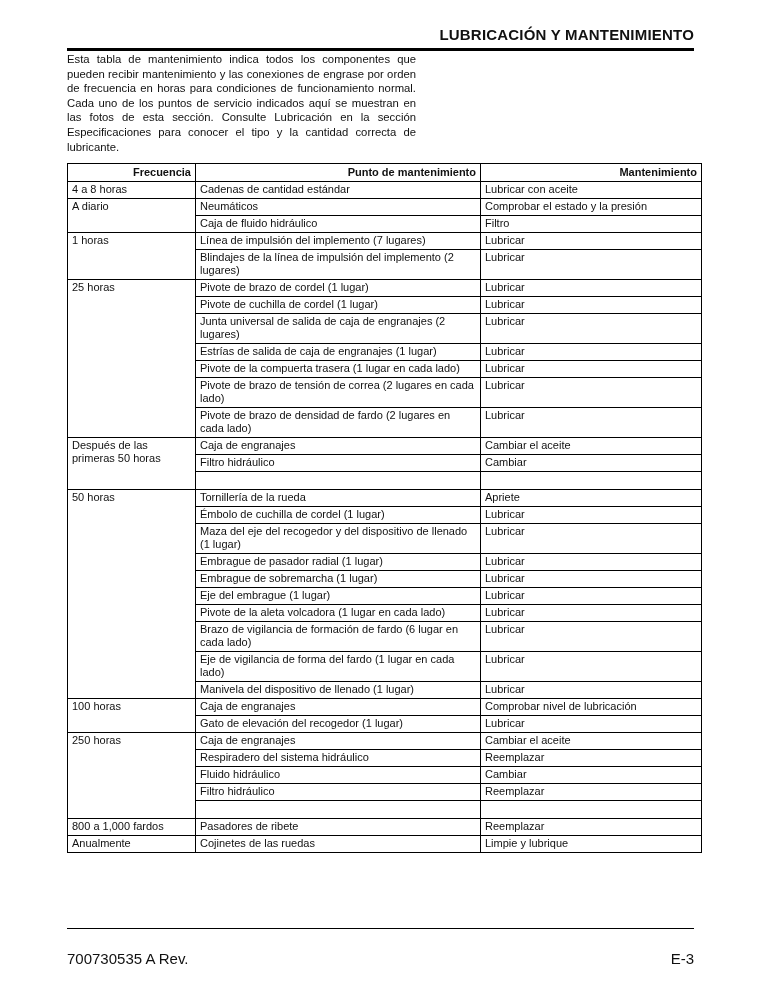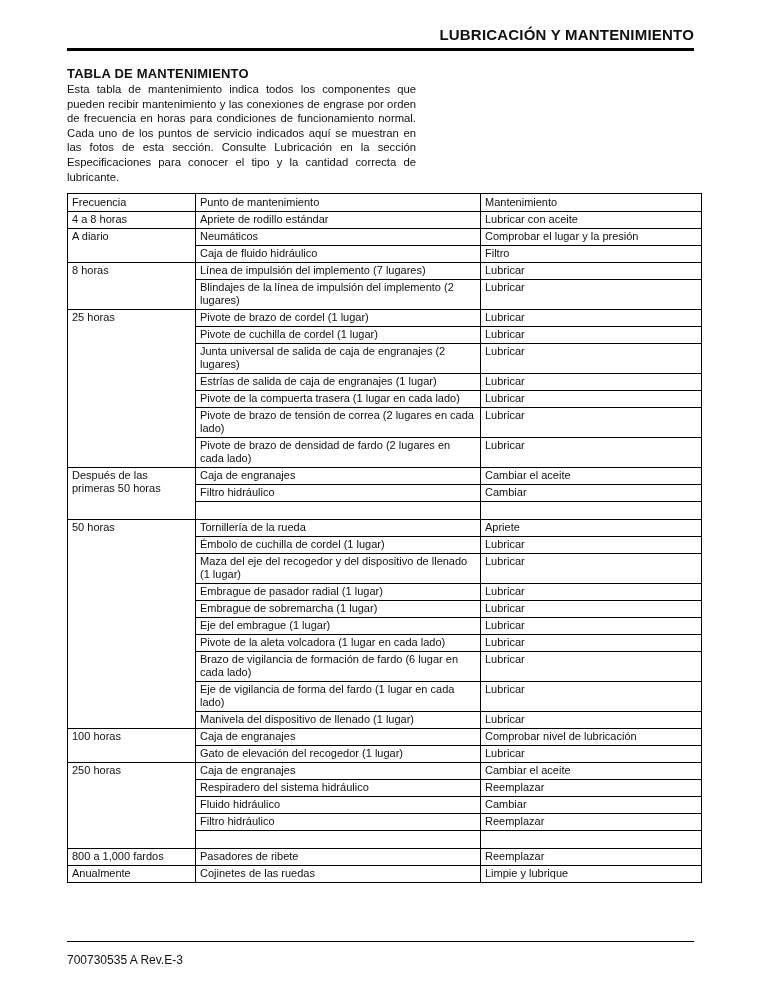--- a/index.html
+++ b/index.html
@@ -47,75 +47,75 @@
   table.maint-table col.c3 { width: 221px; }
   table.maint-table th,
   table.maint-table td {
     border: 1px solid #000000;
     padding: 1px 4px 2px 4px;
     vertical-align: top;
     line-height: 13px;
     text-align: left;
   }
   table.maint-table th {
-    font-weight: normal;
-    text-align: left;
+    font-weight: bold;
+    text-align: right;
     padding: 2px 4px;
   }
   table.maint-table tr.spacer-row td { height: 18px; }
   .footer {
     position: absolute;
     left: 67px;
     right: 67px;
     bottom: 27px;
     border-top: 1px solid #000000;
-    padding-top: 11px;
+    padding-top: 21px;
     display: flex;
-    font-size: 12px;
+    justify-content: space-between;
+    font-size: 15px;
   }
 </style>
 </head>
 <body>
 
 <div class="page">
   <div class="content">
     <div class="header-title">LUBRICACIÓN Y MANTENIMIENTO</div>
     <div class="header-rule"></div>
-    <div class="section-title">TABLA DE MANTENIMIENTO</div>
     <p class="intro">Esta tabla de mantenimiento indica todos los componentes que pueden recibir mantenimiento y las conexiones de engrase por orden de frecuencia en horas para condiciones de funcionamiento normal. Cada uno de los puntos de servicio indicados aquí se muestran en las fotos de esta sección. Consulte Lubricación en la sección Especificaciones para conocer el tipo y la cantidad correcta de lubricante.</p>
     <table class="maint-table">
       <colgroup>
         <col class="c1">
         <col class="c2">
         <col class="c3">
       </colgroup>
     <thead>
           <tr>
             <th>Frecuencia</th>
             <th>Punto de mantenimiento</th>
             <th>Mantenimiento</th>
           </tr>
         </thead>
         <tbody>
           <tr>
             <td rowspan="1">4 a 8 horas</td>
-            <td>Apriete de rodillo estándar</td>
+            <td>Cadenas de cantidad estándar</td>
             <td>Lubricar con aceite</td>
           </tr>
           <tr>
             <td rowspan="2">A diario</td>
             <td>Neumáticos</td>
-            <td>Comprobar el lugar y la presión</td>
+            <td>Comprobar el estado y la presión</td>
           </tr>
           <tr>
             <td>Caja de fluido hidráulico</td>
             <td>Filtro</td>
           </tr>
           <tr>
-            <td rowspan="2">8 horas</td>
+            <td rowspan="2">1 horas</td>
             <td>Línea de impulsión del implemento (7 lugares)</td>
             <td>Lubricar</td>
           </tr>
           <tr>
             <td>Blindajes de la línea de impulsión del implemento (2 lugares)</td>
             <td>Lubricar</td>
           </tr>
           <tr>
             <td rowspan="7">25 horas</td>
             <td>Pivote de brazo de cordel (1 lugar)</td>

